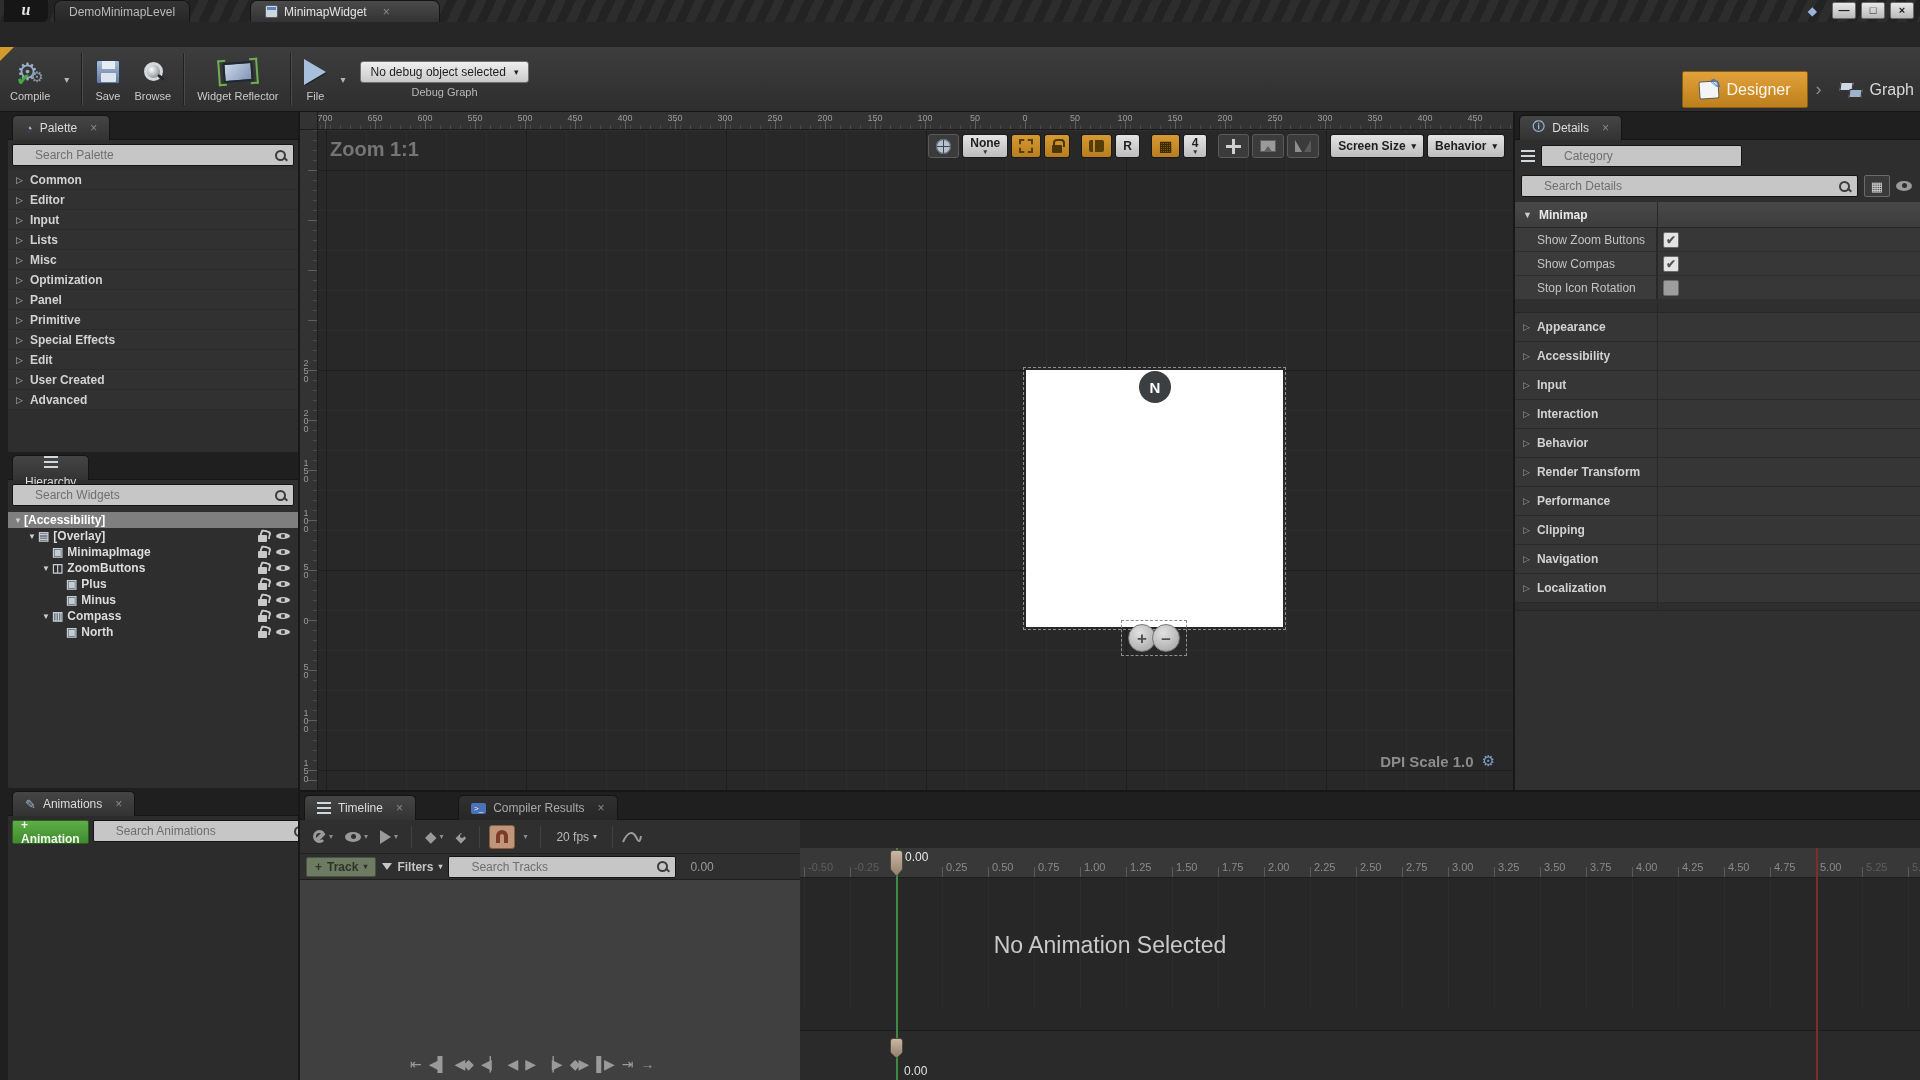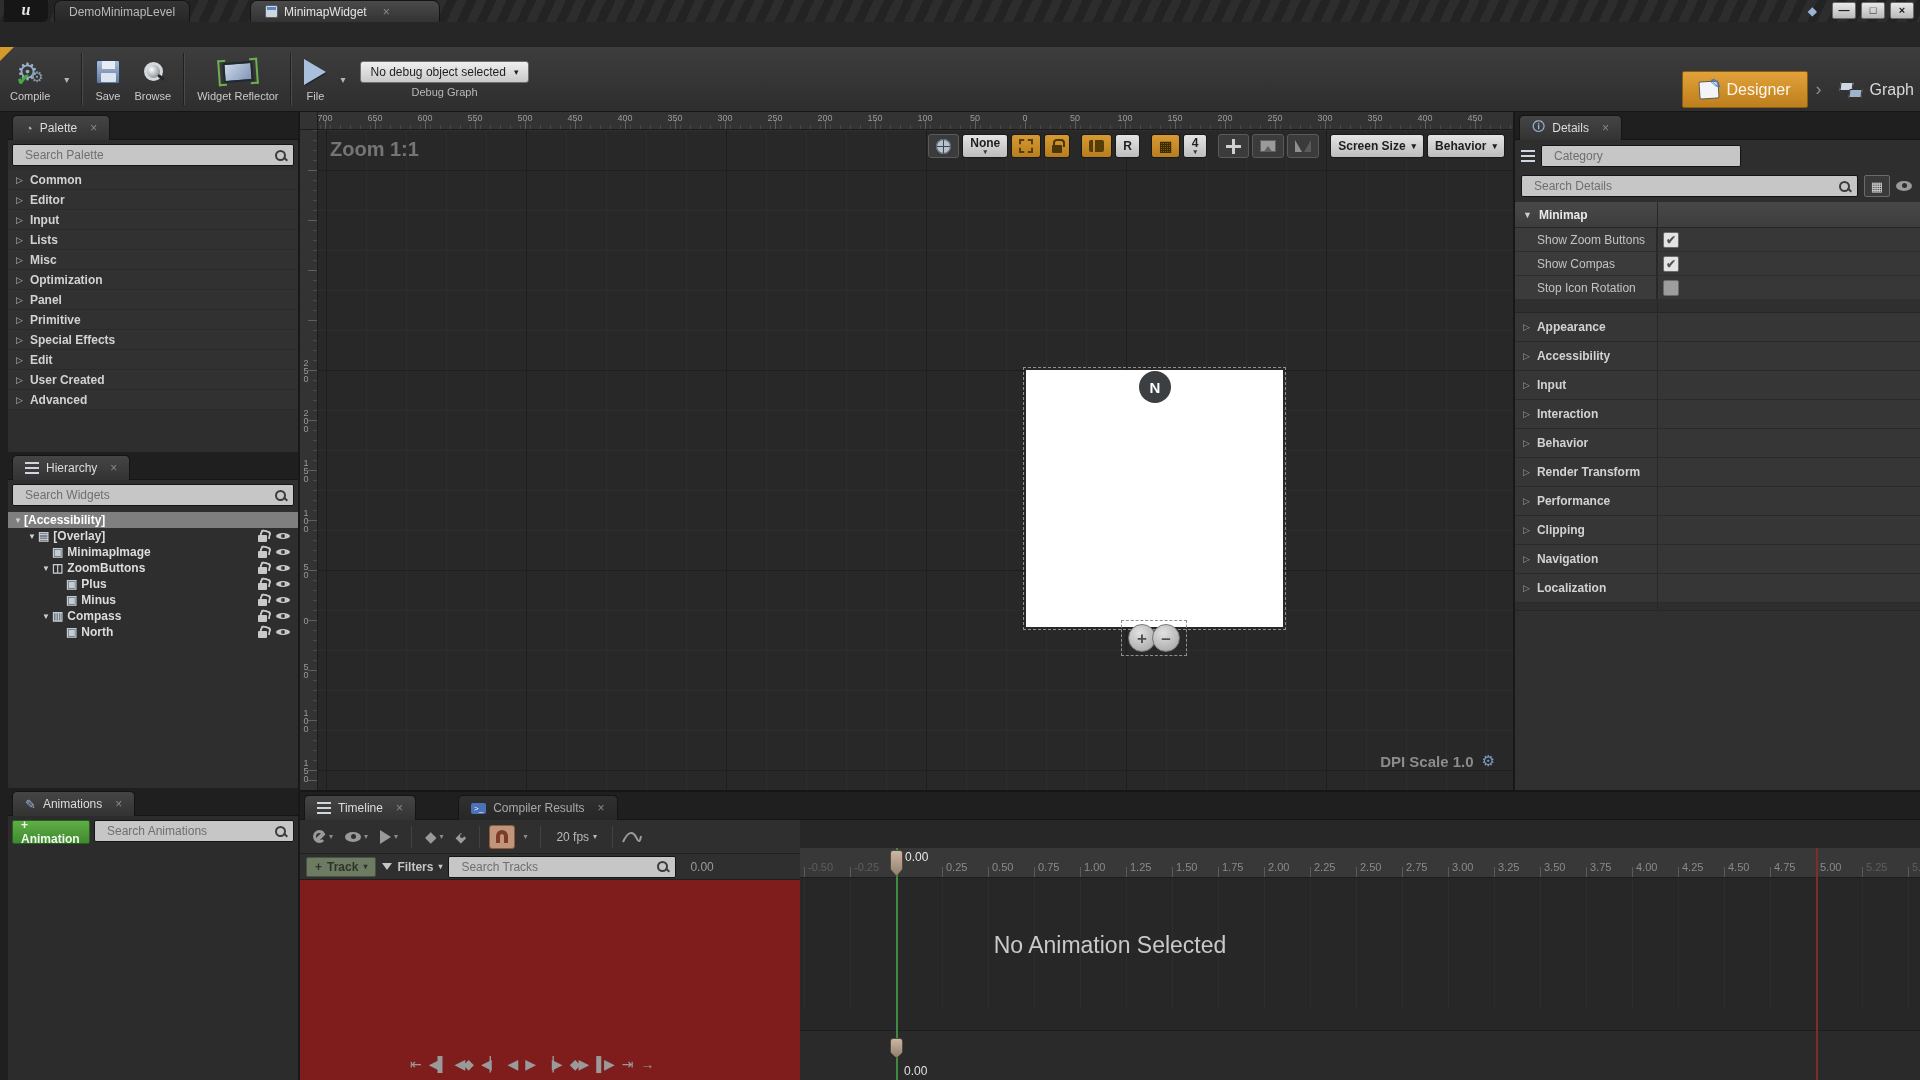--- a/index.html
+++ b/index.html
@@ -71,21 +71,21 @@
   .crumb-sep { color:#8f8f8f; font-size:18px; }
 
   
   .panel-tabbar { position:absolute; left:0; right:0; top:0; height:28px; background:#1f1f1f; border-bottom:1px solid #151515;}
   .panel-tab { position:absolute; top:3px; height:25px; display:flex; align-items:center; gap:7px; padding:0 12px;
     background:linear-gradient(#454545,#333333); border:1px solid #141414; border-bottom:none; border-radius:5px 5px 0 0;
     color:#dcdcdc; font-size:12px;}
   .panel-tab .tab-close { margin-left:6px; }
   .panel-tab.inactive { background:linear-gradient(#303030,#272727); color:#a9a9a9;}
   .searchbox { position:relative; background:#c6c6c6; border:1px solid #141414; border-radius:2px; height:22px; display:flex; align-items:center;}
-  .searchbox input { flex:1; background:transparent; border:none; outline:none; font-size:12px; color:#2a2a2a; padding:0 12px; font-family:inherit;}
+  .searchbox input { flex:1; background:transparent; border:none; outline:none; font-size:12px; color:#2a2a2a; padding:0 22px; font-family:inherit;}
   .searchbox input::placeholder { color:#6f6f6f; }
   .ico-search { width:13px; height:13px; position:relative; margin-right:6px; flex:none;}
   .ico-search::before { content:""; position:absolute; left:1px; top:1px; width:7px; height:7px; border:2px solid #3c3c3c; border-radius:50%;}
   .ico-search::after { content:""; position:absolute; left:9px; top:9px; width:5px; height:2px; background:#3c3c3c; transform:rotate(42deg);}
 
   
   .left-col { position:absolute; left:0; top:112px; width:300px; bottom:0; background:#1f1f1f; }
   .palette-panel { position:absolute; left:8px; right:2px; top:0; height:340px; background:#2e2e2e;}
   .palette-search { position:absolute; left:4px; right:4px; top:32px;}
   .cat-list { position:absolute; left:0; right:0; top:58px; }
@@ -180,21 +180,21 @@
   .prop-value { flex:1; display:flex; align-items:center; padding-left:6px;}
   .checkbox { width:16px; height:16px; border-radius:2px; background:#9d9d9d; border:1px solid #6a6a6a; display:flex; align-items:center; justify-content:center; color:#555; font-size:12px; font-weight:bold;}
   .checkbox.checked { background:#e4e4e4;}
   .gap-row { height:13px; background:#2f2f2f; border-bottom:1px solid #262626;}
   .col-row { height:29px; background:#363636; border-bottom:1px solid #2a2a2a; display:flex; align-items:center; gap:7px; padding-left:8px; font-weight:bold; color:#d2d2d2;}
   .col-row .exp { font-size:9px; color:#9f9f9f; font-weight:normal;}
   .details-divider { position:absolute; left:142px; top:0; width:1px; height:408px; background:#282828; pointer-events:none;}
   .details-filler { background:#303030; position:absolute; left:0; right:0; bottom:0; top:408px; border-top:1px solid #262626;}
 
   
-  .bottom-panel { position:absolute; left:300px; top:790px; right:0; bottom:0; background:#7f1d1d; border-top:2px solid #161616;}
+  .bottom-panel { position:absolute; left:300px; top:790px; right:0; bottom:0; background:#404040; border-top:2px solid #161616;}
   .tl-toolbar { position:absolute; left:0; top:28px; width:500px; height:34px; background:#2f2f2f; border-bottom:1px solid #202020; display:flex; align-items:center; padding-left:8px; gap:4px;}
   .tlb { display:flex; align-items:center; gap:3px; padding:3px 4px; color:#9a9a9a;}
   .tlb .dd { font-size:8px; color:#8a8a8a;}
   .ico-wrench { width:14px; height:14px; position:relative;}
   .ico-wrench::before { content:""; position:absolute; left:6px; top:1px; width:4px; height:12px; background:#9a9a9a; transform:rotate(45deg); border-radius:1px;}
   .ico-wrench::after { content:""; position:absolute; left:1px; top:0px; width:7px; height:7px; border:3px solid #9a9a9a; border-radius:50%; border-right-color:transparent;}
   .ico-eye2 { width:16px; height:12px; position:relative;}
   .ico-eye2::before { content:""; position:absolute; inset:1px 0; border-radius:50%; background:#9a9a9a;}
   .ico-eye2::after { content:""; position:absolute; left:6px; top:3px; width:5px; height:5px; border-radius:50%; background:#2f2f2f;}
   .ico-play2 { width:0; height:0; border-left:11px solid #9a9a9a; border-top:7px solid transparent; border-bottom:7px solid transparent;}
@@ -388,21 +388,21 @@
           </div>
           <div class="cat-row">
             <span class="exp">▷</span>
             <span>Advanced</span>
           </div>
         </div>
     </div>
 
     <div class="hier-panel">
       <div class="panel-tabbar">
-        <div class="panel-tab" style="left:4px;">
+        <div class="panel-tab" style="left:4px;flex-direction:column;">
           <span class="ico-rows"></span>
           <span>Hierarchy</span>
           <span class="tab-close">×</span>
         </div>
       </div>
       <div class="searchbox hier-search">
         <input type="text" placeholder="Search Widgets" style="">
         <span class="ico-search"></span>
       </div>
       <div id="hier-tree">

